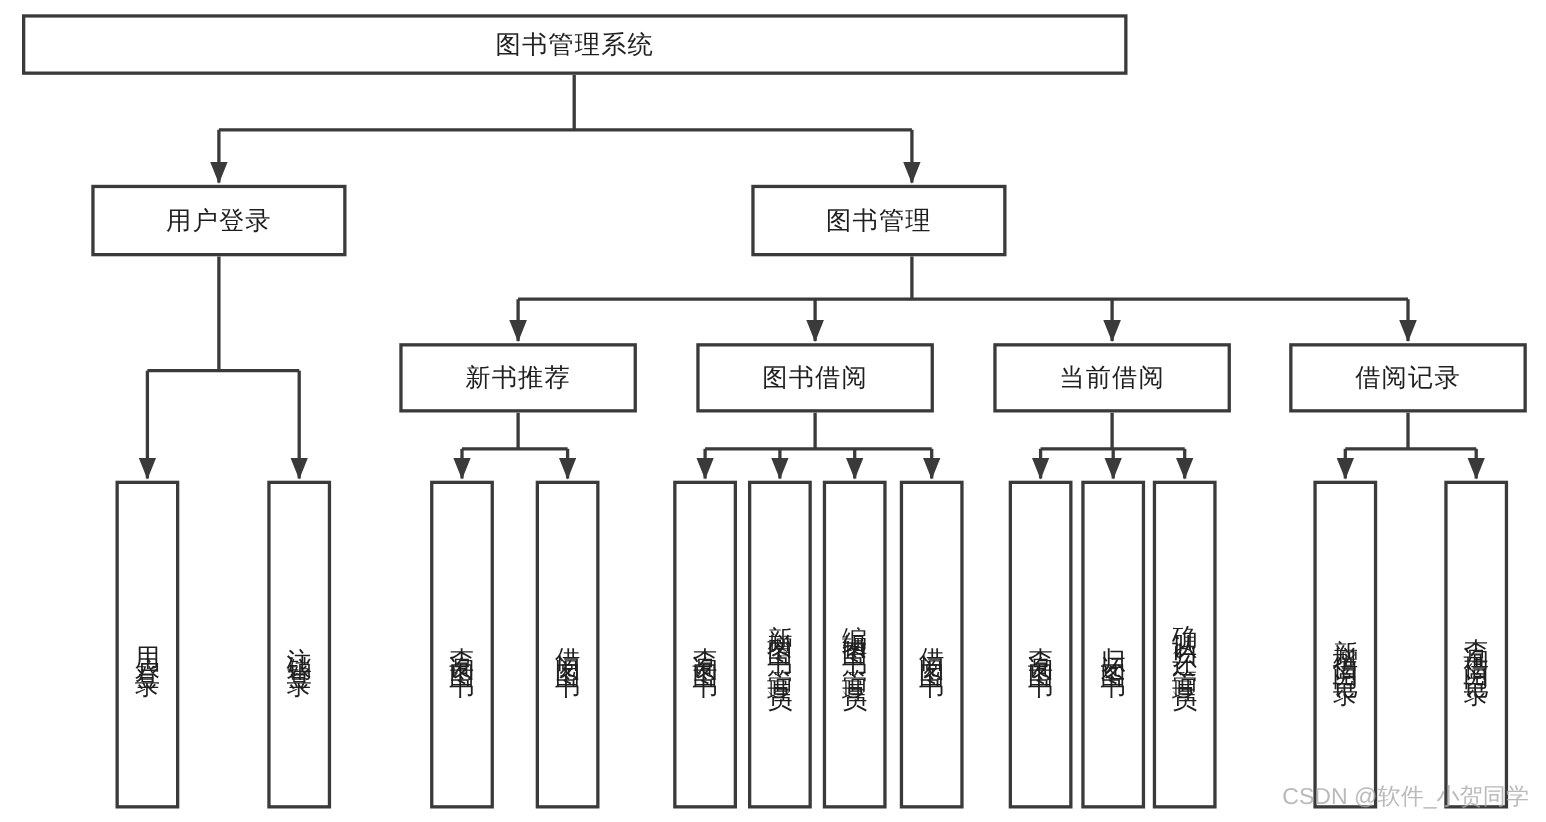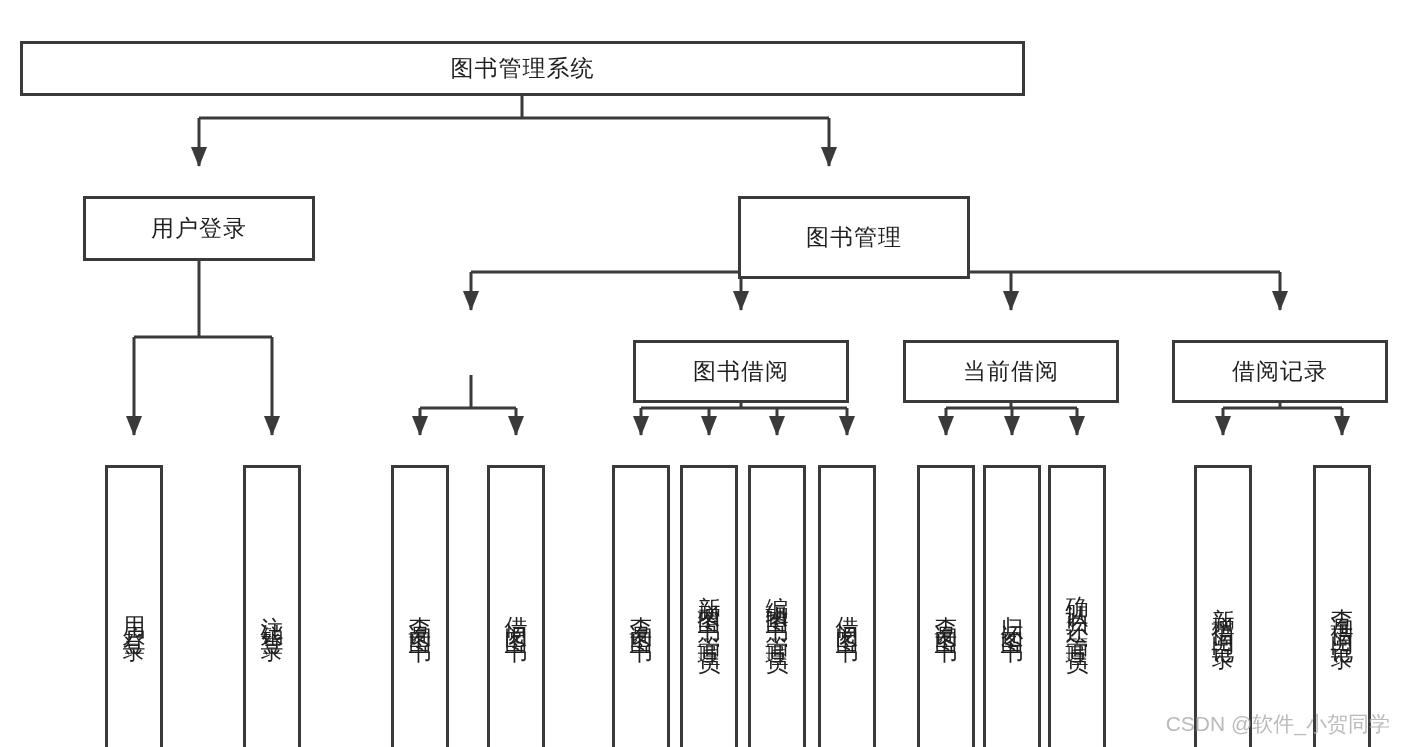--- a/index.html
+++ b/index.html
@@ -21,21 +21,20 @@
   .connectors .wire{stroke:var(--line);stroke-width:3;fill:none;}
   .connectors marker path{fill:var(--line);stroke:none;}
   .node{
     position:absolute;
     box-sizing:border-box;
     border:3px solid var(--line);
     background:#fff;
     display:flex;
     align-items:center;
     justify-content:center;
-    margin-top:28px;
   }
   .hlabel{
     font-size:23px;
     letter-spacing:1px;
     white-space:nowrap;
     color:var(--text);
   }
   .vlabel{
     writing-mode:vertical-rl;
     text-orientation:mixed;
@@ -104,24 +103,27 @@
     </g>
   </svg>
 
   <div class="node" style="left:20px;top:13px;width:1005px;height:55px">
     <span class="hlabel">图书管理系统</span>
   </div>
 
   <div class="node" style="left:83px;top:168px;width:232px;height:65px">
     <span class="hlabel">用户登录</span>
   </div>
-  <div class="node" style="left:738px;top:168px;width:232px;height:83px">
+  <div class="node" style="left:683px;top:168px;width:232px;height:65px">
     <span class="hlabel">图书管理</span>
   </div>
 
+  <div class="node" style="left:363px;top:312px;width:216px;height:63px">
+    <span class="hlabel">新书推荐</span>
+  </div>
   <div class="node" style="left:903px;top:312px;width:216px;height:63px">
     <span class="hlabel">当前借阅</span>
   </div>
   <div class="node" style="left:633px;top:312px;width:216px;height:63px">
     <span class="hlabel">图书借阅</span>
   </div>
   <div class="node" style="left:1172px;top:312px;width:216px;height:63px">
     <span class="hlabel">借阅记录</span>
   </div>
 

